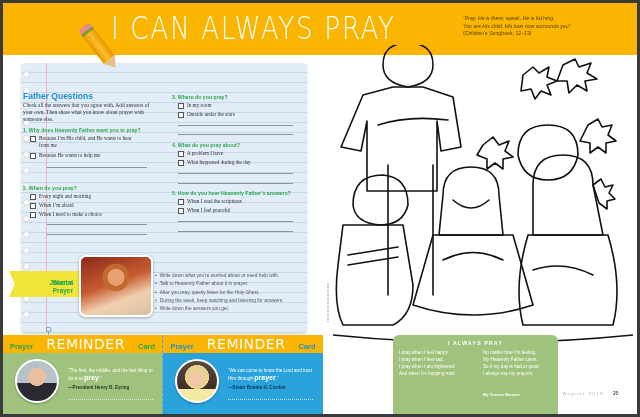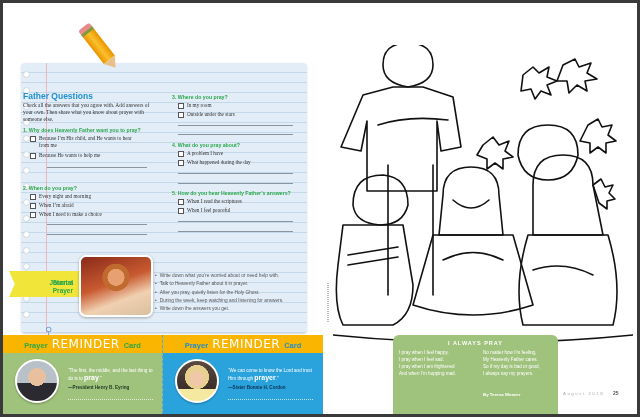--- a/index.html
+++ b/index.html
@@ -32,21 +32,21 @@
   .journal-list li { list-style: none; font-size: 4.8px; color: #555; line-height: 8.3px; white-space: nowrap; }
   .journal-list li::before { content: "•"; color: #555; margin-right: 3px; }
   .credit { position: absolute; left: 324px; top: 280px; width: 2px; height: 40px; background: repeating-linear-gradient(180deg,#b8b8b8 0 1px,transparent 1px 2px); }
   .bike { position: absolute; left: 42px; top: 322px; font-size: 10px; color: #6a9ad0; }
   .card { position: absolute; top: 332px; height: 79px; }
   .card-green { left: 0; width: 160px; background: #9fc27c; border-right: 1px dashed #6aa0c0; }
   .card-blue { left: 160px; width: 160px; background: #2aa3dc; }
   .card-head { position: absolute; left: 0; top: 0; width: 100%; height: 18px; background: #f9b500; text-align: center; font-size: 7.5px; font-weight: bold; line-height: 18px; }
   .card-green .card-head .w1, .card-green .card-head .w3 { color: #2aa84a; }
   .card-blue .card-head .w1, .card-blue .card-head .w3 { color: #1e8fd0; }
-  .card-head .w2 { color: #fff; font-family: "DejaVu Sans", sans-serif; font-size: 12px; letter-spacing: 0.5px; margin: 0 2px; font-weight: normal; }
+  .card-head .w2 { color: #fff; font-family: "DejaVu Sans", sans-serif; font-size: 14px; letter-spacing: 0.5px; margin: 0 11px; font-weight: normal; }
   .portrait { position: absolute; left: 12px; top: 24px; width: 44px; height: 44px; border-radius: 50%; border: 2px solid #fff; box-shadow: 0 1px 2px rgba(0,0,0,0.3); }
   .portrait.eyring { background: radial-gradient(circle at 50% 40%, #e8c0a0 0 28%, transparent 29%), linear-gradient(180deg,#b8c0c8 0 55%,#2a2a30 56%); }
   .portrait.cordon { background: radial-gradient(circle at 50% 45%, #f0c8a8 0 24%, transparent 25%), radial-gradient(circle at 50% 40%, #e8d090 0 38%, transparent 39%), linear-gradient(180deg,#5a4a40,#3a2e28 70%,#f5e8a0 71%); }
   .card-quote { position: absolute; left: 65px; top: 32px; width: 90px; font-size: 4.6px; color: #fff; line-height: 7px; }
   .card-quote .big { font-size: 7px; font-weight: bold; }
   .card-author { position: absolute; left: 65px; top: 50px; font-size: 4.6px; font-weight: bold; color: #1a3a20; }
   .card-blue .card-author { color: #0d3050; }
   .card-dots { position: absolute; left: 65px; top: 64px; width: 85px; border-top: 1px dotted rgba(255,255,255,0.7); }
   .coloring { position: absolute; left: 330px; top: 42px; width: 300px; height: 300px; }
   .poem { position: absolute; left: 390px; top: 332px; width: 165px; height: 79px; background: #9fc27c; border-radius: 6px 6px 0 0; }
@@ -56,20 +56,28 @@
   .poem-col.c2 { left: 90px; }
   .poem-by { position: absolute; left: 90px; top: 57px; font-size: 4.4px; font-weight: bold; color: #fff; }
   .folio { position: absolute; left: 560px; top: 388px; font-size: 4.4px; color: #aaa; letter-spacing: 1.5px; }
   .pagenum { position: absolute; left: 610px; top: 387px; font-size: 5px; font-weight: bold; color: #555; }
 </style>
 </head>
 <body>
 
 <div class="page">
 
+  <div class="header">
+    <div class="title">I CAN ALWAYS PRAY</div>
+    <div class="song-quote">
+      <div>“Pray, He is there; speak, He is list’ning.</div>
+      <div>You are His child; His love now surrounds you”</div>
+      <div style="font-style:normal">(Children’s Songbook, 12–13)</div>
+    </div>
+  </div>
 
   <div class="notebook">
     <div class="margin"></div>
     <div class="holes">
       <div class="hole"></div>
         <div class="hole"></div>
         <div class="hole"></div>
         <div class="hole"></div>
         <div class="hole"></div>
       <div class="hole"></div>

